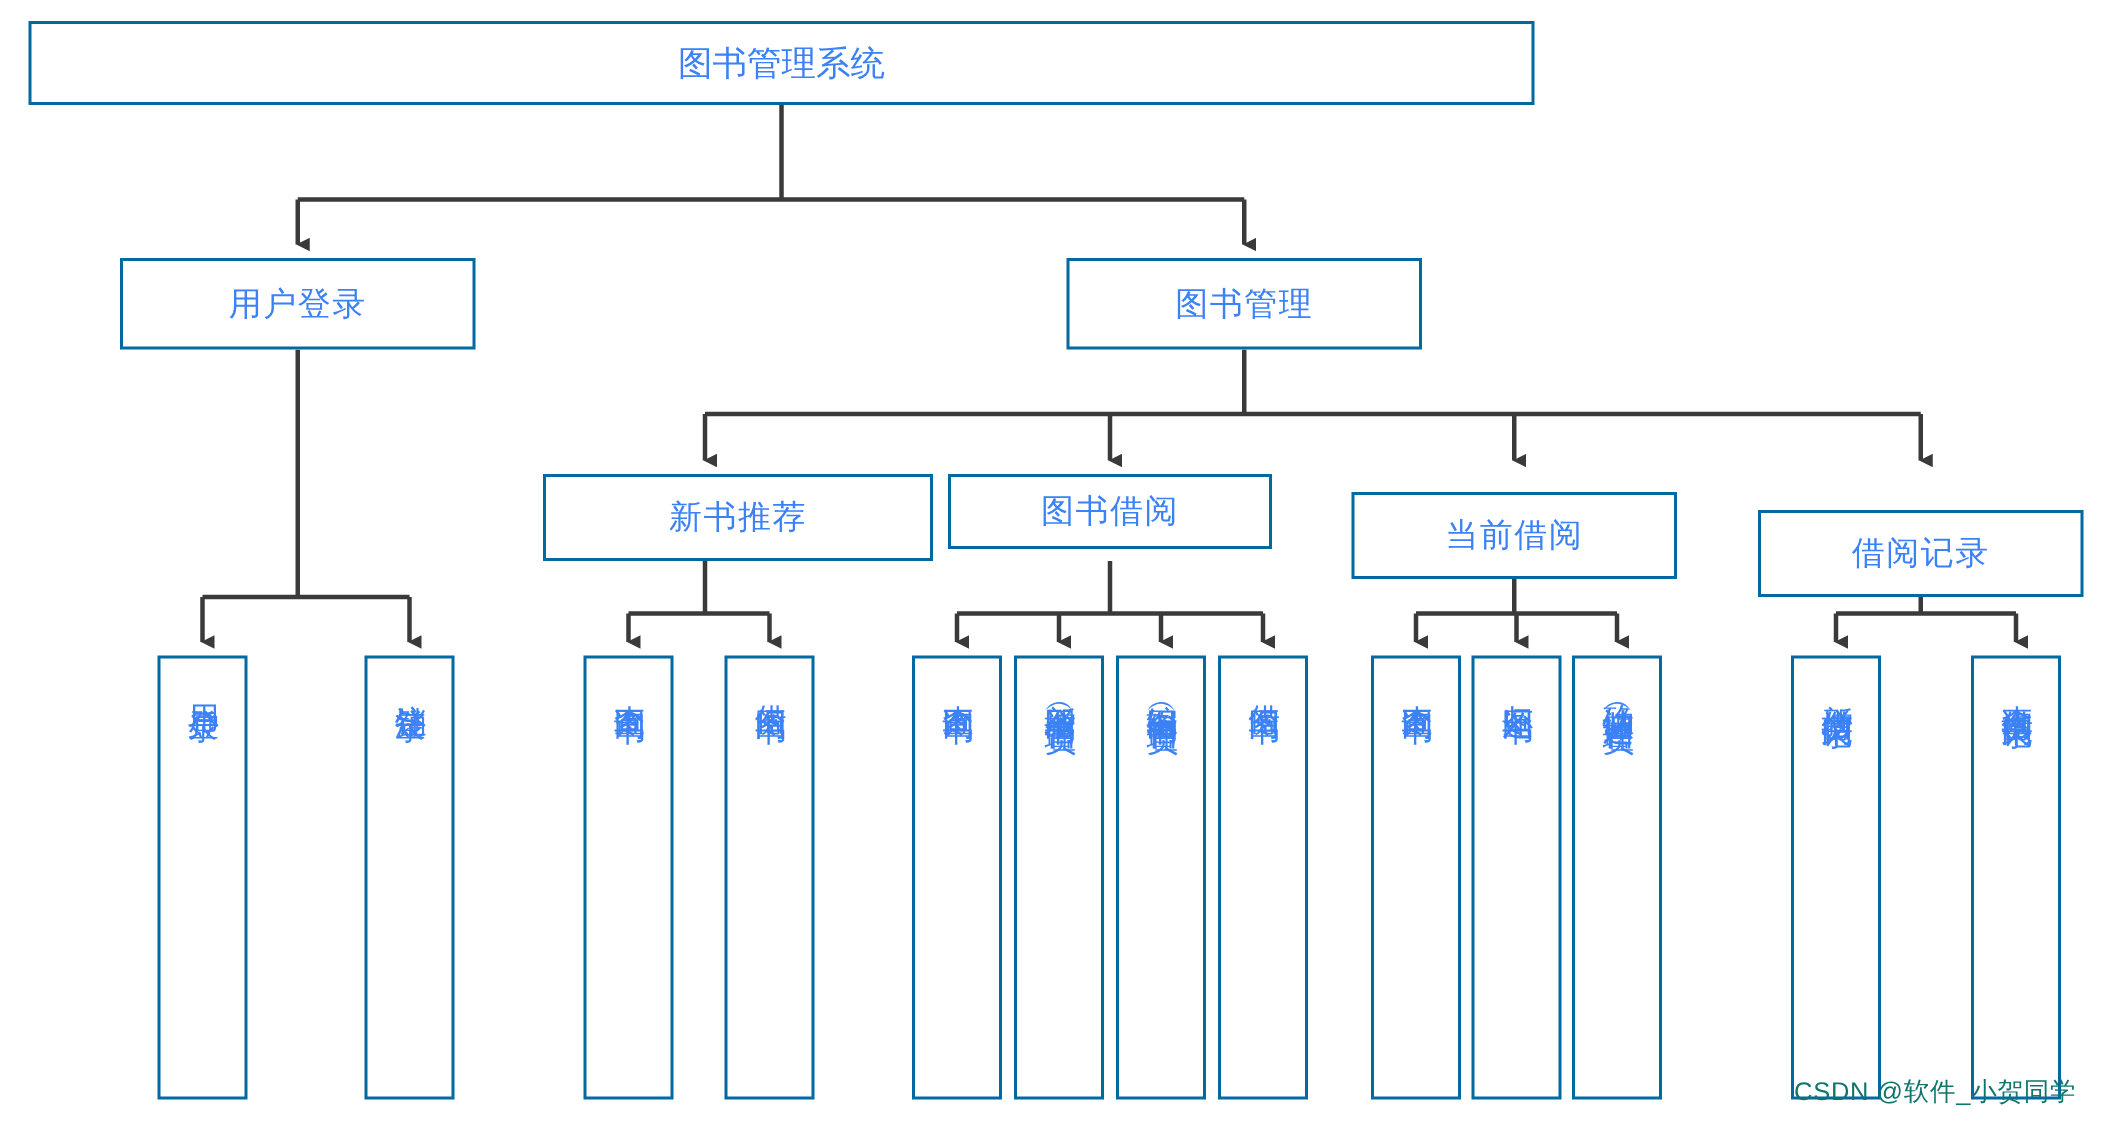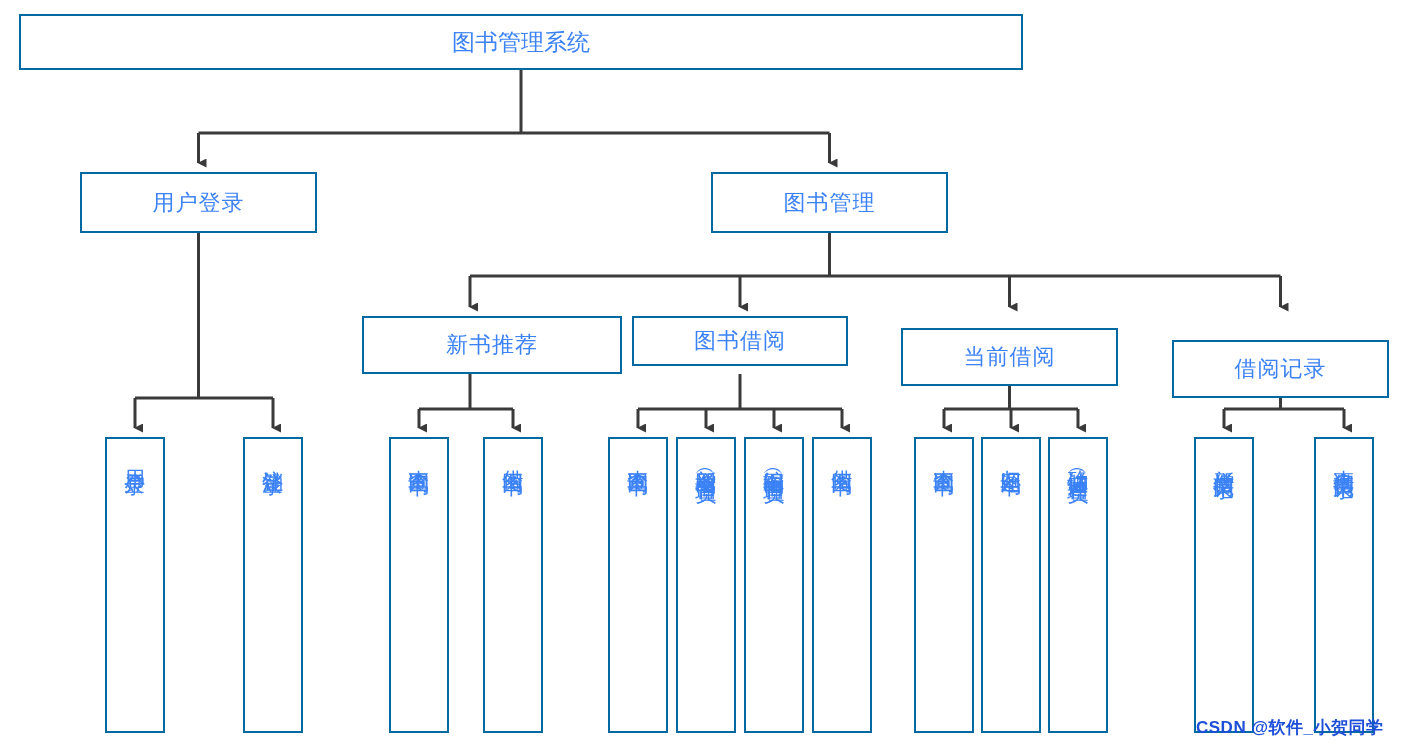--- a/index.html
+++ b/index.html
@@ -56,24 +56,23 @@
     letter-spacing: 2px;
     white-space: nowrap;
     text-align: center;
   }
   .htext {
     white-space: nowrap;
   }
   .watermark {
     position: absolute;
     font-size: 17px;
-    color: #1d4ed8;
+    color: #0f766e;
     white-space: nowrap;
     letter-spacing: 0.5px;
-    font-weight: bold;
   }
 </style>
 </head>
 <body>
 
 <div id="canvas">
 
   <svg id="edges" viewBox="0 0 1405 747" width="1405" height="747" aria-hidden="true">
     <defs>
       <marker id="arrow" markerWidth="9" markerHeight="9" refX="4.5" refY="8" orient="auto" markerUnits="userSpaceOnUse">

